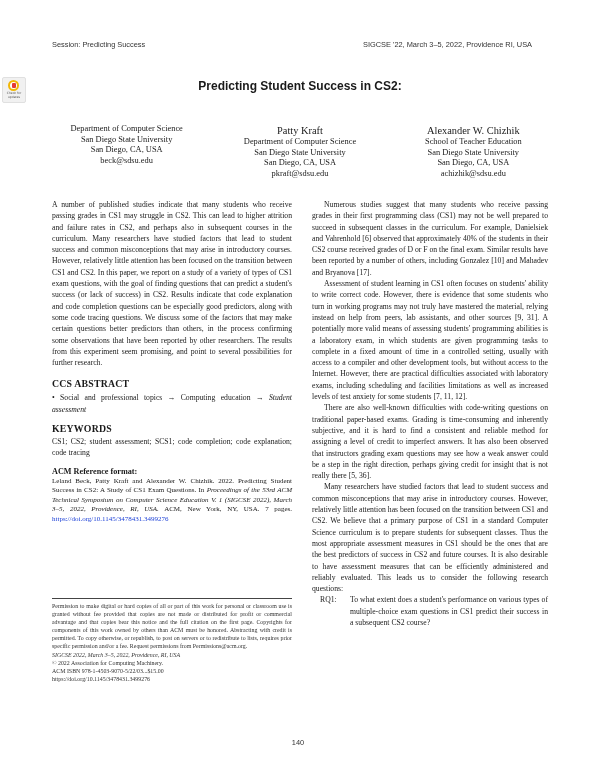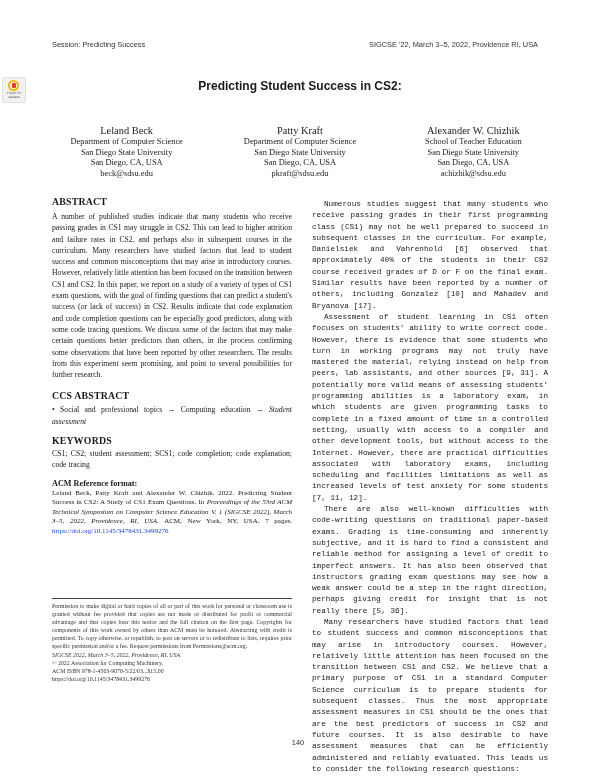--- a/index.html
+++ b/index.html
@@ -1,21 +1,21 @@
 <!DOCTYPE html>
 <html><head>
 <meta charset="utf-8">
 <style>
   html, body { margin: 0; padding: 0; background: #ffffff; }
   body {
     width: 600px; height: 776px; position: relative; overflow: hidden;
     font-family: "Liberation Serif", "DejaVu Serif", serif; color: #1a1a1a;
   }
   .running-header {
-    position: absolute; top: 40px; left: 52px; right: 62px; height: 12px;
+    position: absolute; top: 40px; left: 52px; right: 68px; height: 12px;
     font-family: "Liberation Sans", "DejaVu Sans", sans-serif; font-size: 7.4px; color: #333;
   }
   .running-header .left { position: absolute; left: 0; top: 0; }
   .running-header .right { position: absolute; right: 0; top: 0; }
   .check-badge {
     position: absolute; left: 2px; top: 77px; width: 22px; height: 24px;
     background: #f1f1f1; border: 1px solid #e0e0e0; border-radius: 2px;
   }
   .check-badge .ring {
     position: absolute; left: 5px; top: 2px; width: 11px; height: 11px;
@@ -40,21 +40,21 @@
   .author .name { font-size: 10.4px; line-height: 13px; }
   .col-left { position: absolute; left: 52px; top: 196px; width: 240px; }
   .col-right { position: absolute; left: 312px; top: 196px; width: 236px; }
   h2.sec {
     margin: 0; font-family: "Liberation Serif", serif; font-weight: bold; font-size: 9.8px;
     letter-spacing: 0.2px; line-height: 12px;
   }
   p.body {
     margin: 0; font-size: 7.7px; line-height: 11.3px; text-align: justify;
   }
-  p.indent { text-indent: 12px; font-family: Liberation Mono, monospace; }
+  p.indent { text-indent: 12px; }
   .gap { height: 10px; }
   .ref-title { font-family: "Liberation Serif", serif; font-weight: bold; font-size: 8.2px; line-height: 11px; margin: 0; }
   .small { font-size: 7px; line-height: 9.6px; text-align: justify; margin: 0; }
   .link { color: #1a3fd6; }
   i { font-style: italic; }
   .perm {
     position: absolute; left: 52px; top: 598px; width: 240px;
     border-top: 0.8px solid #444; padding-top: 3px;
   }
   .perm p { margin: 0; font-size: 5.9px; line-height: 8.1px; text-align: justify; color: #333; }
@@ -78,21 +78,20 @@
   <div class="ring"></div>
   <div class="lbl">Check for updates</div>
 </div>
 
 <div class="title">
   <div>Predicting Student Success in CS2:</div>
 </div>
 
 <div class="authors">
   <div class="author">
-    <div class="name">Leland Beck</div>
     <div>Department of Computer Science</div>
     <div>San Diego State University</div>
     <div>San Diego, CA, USA</div>
     <div>beck@sdsu.edu</div>
   </div>
   <div class="author">
     <div class="name">Patty Kraft</div>
     <div>Department of Computer Science</div>
     <div>San Diego State University</div>
     <div>San Diego, CA, USA</div>
@@ -101,21 +100,20 @@
   <div class="author">
     <div class="name">Alexander W. Chizhik</div>
     <div>School of Teacher Education</div>
     <div>San Diego State University</div>
     <div>San Diego, CA, USA</div>
     <div>achizhik@sdsu.edu</div>
   </div>
 </div>
 
 <div class="col-left">
-  <h2 class="sec">ABSTRACT</h2>
   <p class="body" style="margin-top:3px">A number of published studies indicate that many students who receive passing grades in CS1 may struggle in CS2. This can lead to higher attrition and failure rates in CS2, and perhaps also in subsequent courses in the curriculum. Many researchers have studied factors that lead to student success and common misconceptions that may arise in introductory courses. However, relatively little attention has been focused on the transition between CS1 and CS2. In this paper, we report on a study of a variety of types of CS1 exam questions, with the goal of finding questions that can predict a student's success (or lack of success) in CS2. Results indicate that code explanation and code completion questions can be especially good predictors, along with some code tracing questions. We discuss some of the factors that may make certain questions better predictors than others, in the process confirming some observations that have been reported by other researchers. The results from this experiment seem promising, and point to several possibilities for further research.</p>
 
   <div class="gap"></div>
   <h2 class="sec">CCS ABSTRACT</h2>
   <p class="body" style="margin-top:2px"><span>• Social and professional topics → Computing education → </span><i>Student assessment</i></p>
 
   <div style="height:8px"></div>
   <h2 class="sec">KEYWORDS</h2>
   <p class="body" style="margin-top:1px">CS1; CS2; student assessment; SCS1; code completion; code explanation; code tracing</p>
 

